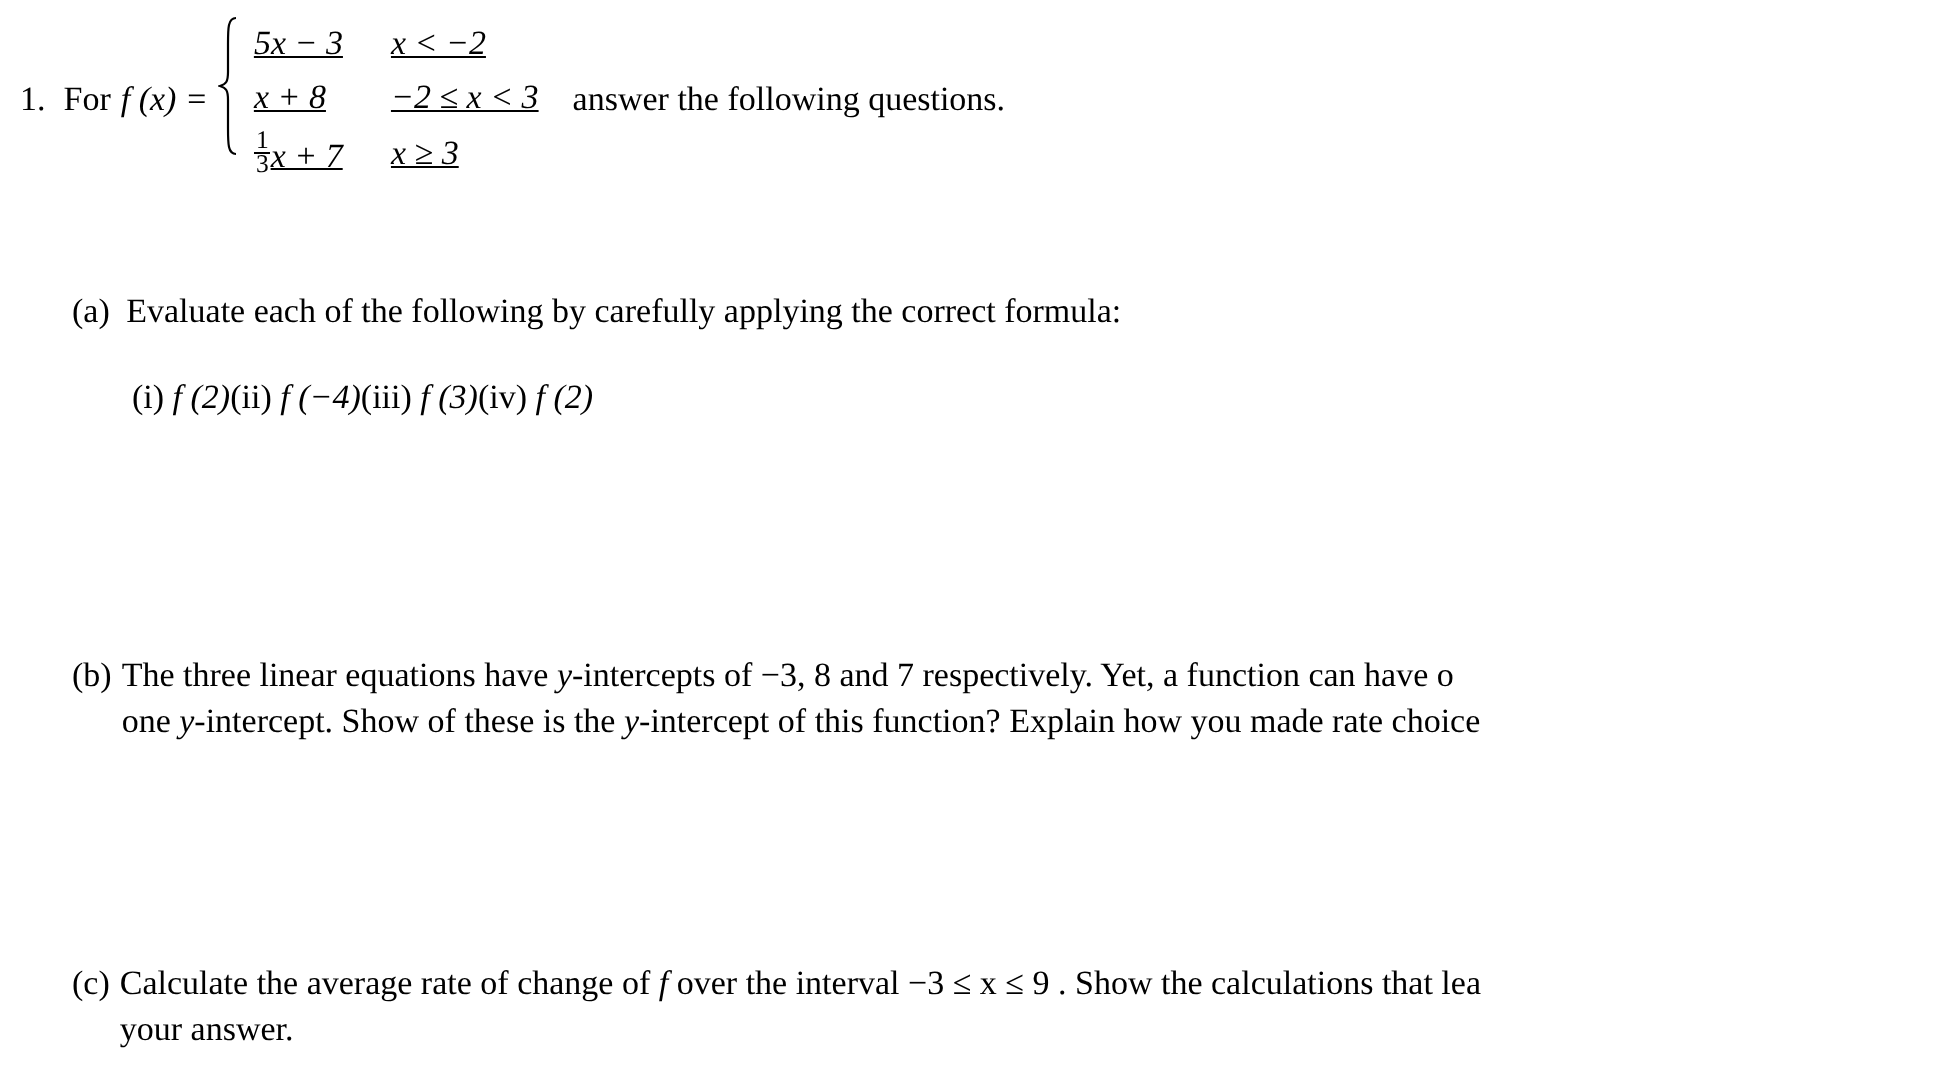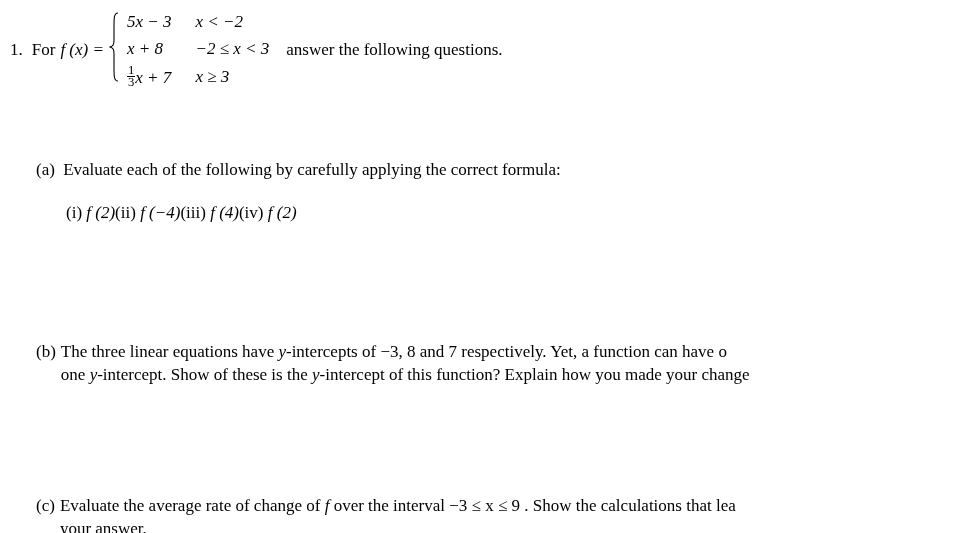--- a/index.html
+++ b/index.html
@@ -21,22 +21,22 @@
     .problem-row {
       display: flex;
       align-items: center;
       gap: 5px;
     }
     .problem-number {
       margin-right: 4px;
     }
     .piecewise {
       display: inline-flex;
-      align-items: center;
       vertical-align: middle;
+      text-decoration: underline;
     }
     .brace-svg {
       display: inline-block;
       vertical-align: middle;
       margin-right: 2px;
     }
     .pieces-table {
       display: inline-block;
       vertical-align: middle;
     }
@@ -59,21 +59,21 @@
       border-bottom: 1px solid #000;
       padding: 0 1px;
     }
     .frac .den {
       display: block;
       padding: 0 1px;
     }
     .part {
       margin-left: 26px;
     }
-    .part-a { margin-top: 66px; }
+    .part-a { margin-top: 52px; }
     .part-b { margin-top: 116px; }
     .part-c { margin-top: 108px; }
     .part-label {
       margin-right: 4px;
     }
     .sub-parts {
       margin-top: 20px;
       margin-left: 30px;
       display: flex;
     }
@@ -138,36 +138,36 @@
   </span>
   <span> answer the following questions.</span>
 </div>
 
 <div class="part part-a">
   <span class="part-label">(a)</span>
   <span>Evaluate each of the following by carefully applying the correct formula:</span>
   <div class="sub-parts">
     <span class="sp"><span>(i)</span> <span class="italic-f">f (2)</span></span>
     <span class="sp"><span>(ii)</span> <span class="italic-f">f (−4)</span></span>
-    <span class="sp"><span>(iii)</span> <span class="italic-f">f (4)</span></span>
+    <span class="sp"><span>(iii)</span> <span class="italic-f">f (3)</span></span>
     <span class="sp"><span>(iv)</span> <span class="italic-f">f (2)</span></span>
   </div>
 </div>
 
 <div class="part part-b">
   <div class="hang">
     <span class="pl part-label">(b)</span>
     <span class="pt">
       <span>The three linear equations have </span><span class="italic-y">y</span><span>-intercepts of  −3, 8 and 7  respectively. Yet, a function can have o</span><br>
-      <span>one </span><span class="italic-y">y</span><span>-intercept. Show of these is the </span><span class="italic-y">y</span><span>-intercept of this function? Explain how you made your change</span>
+      <span>one </span><span class="italic-y">y</span><span>-intercept. Show of these is the </span><span class="italic-y">y</span><span>-intercept of this function? Explain how you made rate choice</span>
     </span>
   </div>
 </div>
 
 <div class="part part-c">
   <div class="hang">
     <span class="pl part-label">(c)</span>
     <span class="pt">
-      <span>Evaluate the average rate of change of </span><span class="italic-f">f</span><span> over the interval  −3 ≤ x ≤ 9 . Show the calculations that lea</span><br>
+      <span>Calculate the average rate of change of </span><span class="italic-f">f</span><span> over the interval  −3 ≤ x ≤ 9 . Show the calculations that lea</span><br>
       <span>your answer.</span>
     </span>
   </div>
 </div>
 
 </body></html>

